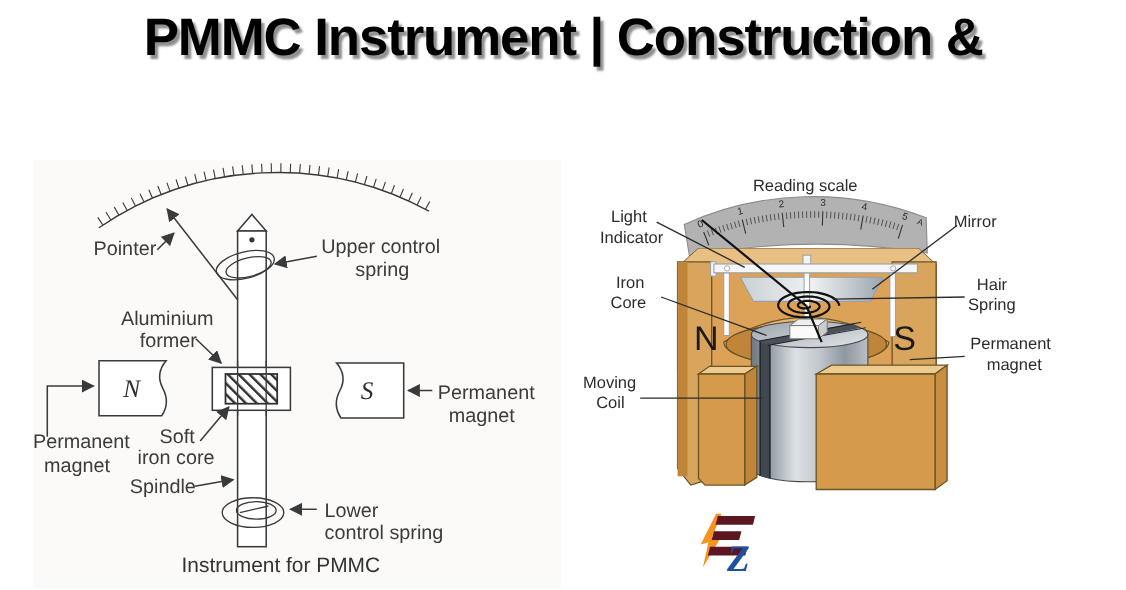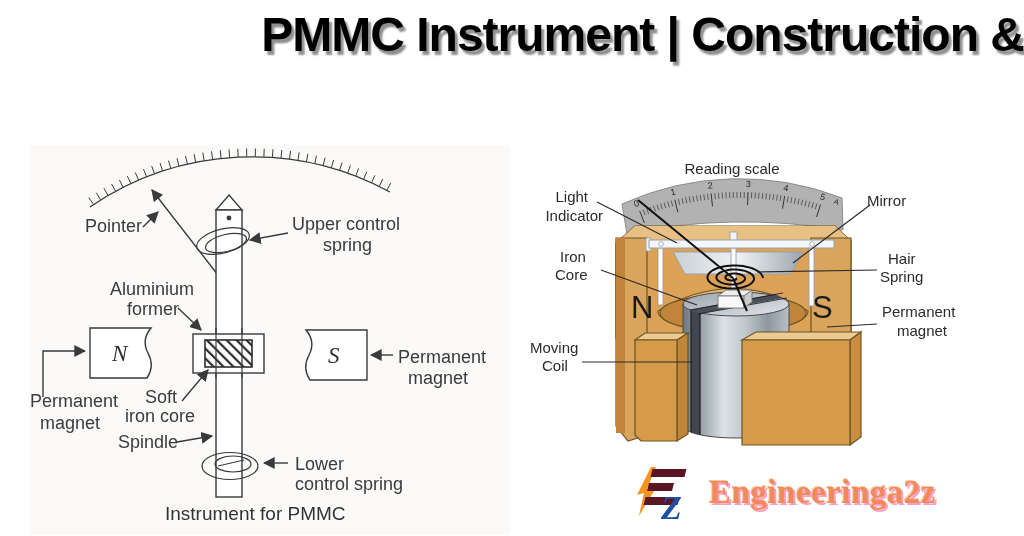--- a/index.html
+++ b/index.html
@@ -1,21 +1,21 @@
 <!DOCTYPE html>
 <html><head>
 <meta charset="utf-8">
 <style>
   * { margin:0; padding:0; box-sizing:border-box; }
   html,body { width:1024px; height:536px; background:#ffffff; overflow:hidden;
               font-family:"Liberation Sans", sans-serif; }
   .canvas { position:relative; width:1024px; height:536px; background:#fff; }
 
   
-  .title { position:absolute; top:2px; left:0; width:1024px; text-align:right;
+  .title { position:absolute; top:2px; left:0; width:1024px; text-align:center;
            font-weight:bold; font-size:48px; line-height:66px; letter-spacing:-1px;
            color:#000; text-shadow:3px 4px 2px #8f8f8f; }
 
   
   .left-svg  { position:absolute; left:30px;  top:145px; }
   .right-svg { position:absolute; left:525px; top:148px; }
 
   
   .lt        { font-family:"Liberation Sans",sans-serif; font-size:18px; fill:#3b3b3b; }
   .lt-cap    { font-family:"Liberation Sans",sans-serif; font-size:19px; fill:#333; }
@@ -327,16 +327,15 @@
   <div class="logo">
     <svg width="68" height="66" viewBox="0 0 68 66">
       <path d="M18,8 L4,36 L11,34 L6,57 L24,27 L14,30 L23,8 Z" fill="#F6921E"></path>
       <g transform="skewX(-14) translate(14,0)">
         <rect x="8" y="10" width="34" height="8" fill="#5C1622"></rect>
         <rect x="8" y="24" width="25" height="8" fill="#5C1622"></rect>
         <rect x="8" y="38" width="34" height="8" fill="#5C1622"></rect>
       </g>
       <text x="28" y="60" font-family="Liberation Serif, serif" font-style="italic" font-weight="bold" font-size="34" fill="#1F4FA0">Z</text>
     </svg>
-    <span class="logo-text">Engineeringa2z</span>
   </div>
 
 </div>
 
 </body></html>

